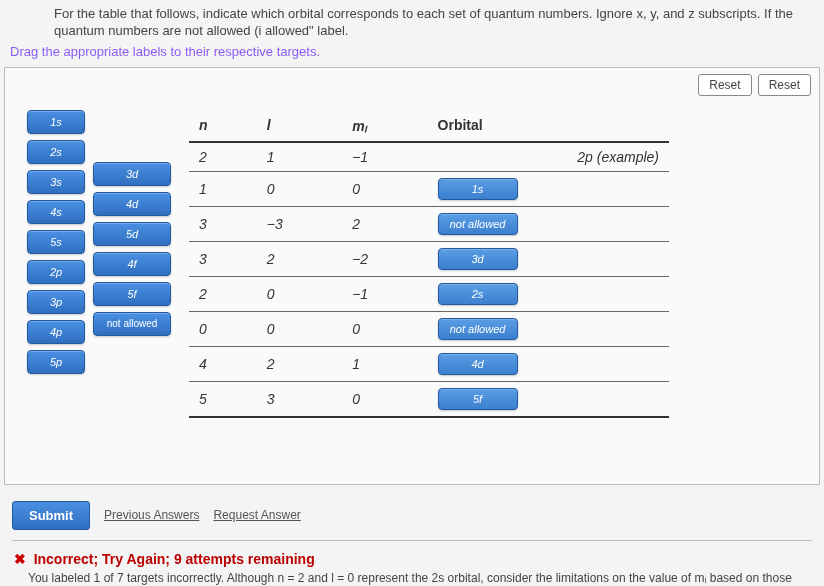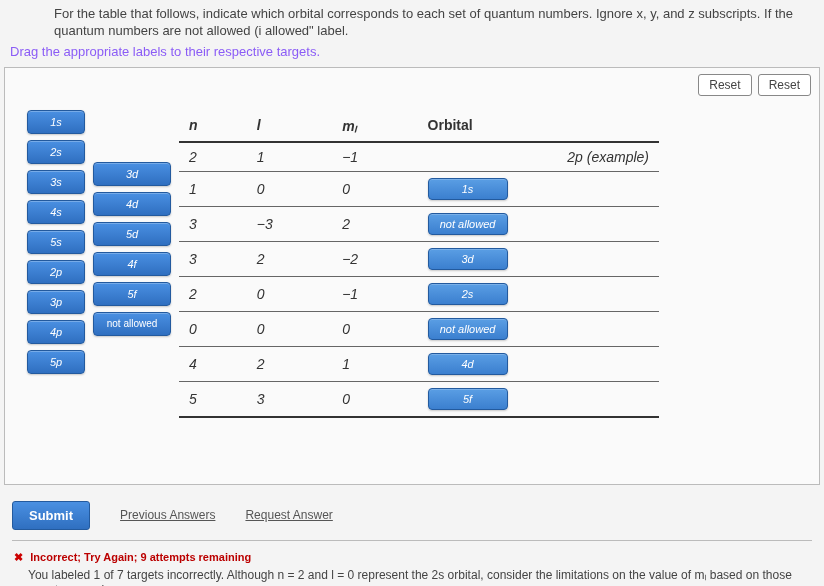--- a/index.html
+++ b/index.html
@@ -41,21 +41,21 @@
     border: 1px solid #888;
     background: #fff;
     padding: 3px 10px;
     font-size: 12px;
     border-radius: 3px;
     cursor: pointer;
     color: #444;
   }
   .workarea {
     display: flex;
-    gap: 8px;
+    gap: 18px;
     margin-top: 34px;
     padding-left: 14px;
   }
   .label-bank {
     display: flex;
     gap: 8px;
   }
   .col {
     display: flex;
     flex-direction: column;
@@ -121,21 +121,21 @@
     font-size: 11px;
     font-style: italic;
     box-shadow: inset 0 1px 0 rgba(255,255,255,.2), 0 1px 2px rgba(0,0,0,.2);
   }
   .bottom {
     margin: 10px 4px 0 4px;
   }
   .submit-row {
     display: flex;
     align-items: center;
-    gap: 30px;
+    gap: 14px;
     padding: 6px 8px;
   }
   .submit-btn {
     background: linear-gradient(#4a90e2,#2f6fc0);
     color: #fff;
     border: 1px solid #235a9e;
     border-radius: 3px;
     padding: 6px 16px;
     font-size: 13px;
     cursor: pointer;
@@ -147,21 +147,21 @@
     text-decoration: underline;
     cursor: pointer;
   }
   hr.sep { border: none; border-top: 1px solid #bbb; margin: 4px 8px; }
   .feedback {
     padding: 6px 10px;
   }
   .fb-head {
     color: #b00;
     font-weight: bold;
-    font-size: 11px;
+    font-size: 14px;
   }
   .x-icon {
     color: #c00;
     font-weight: bold;
     margin-right: 4px;
   }
   .fb-body {
     color: #444;
     font-size: 12px;
     margin-left: 14px;

